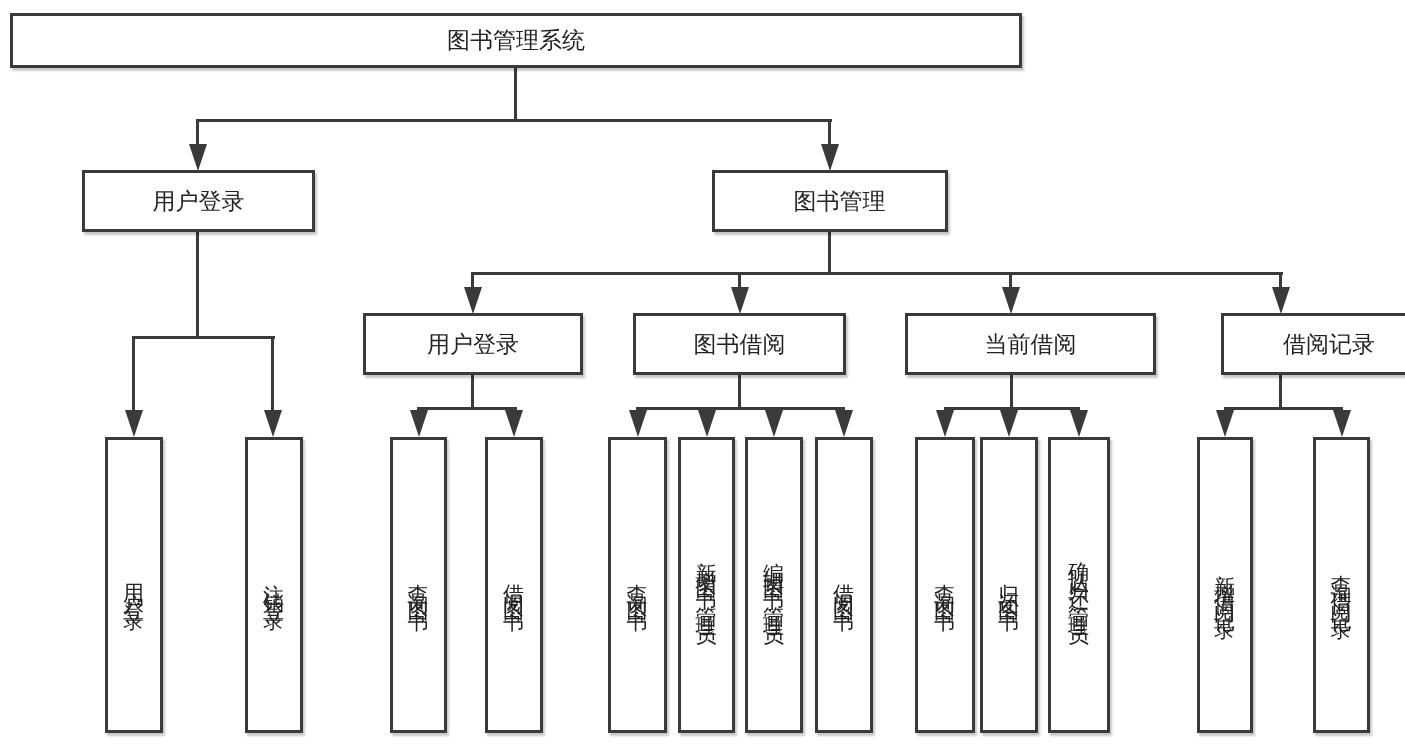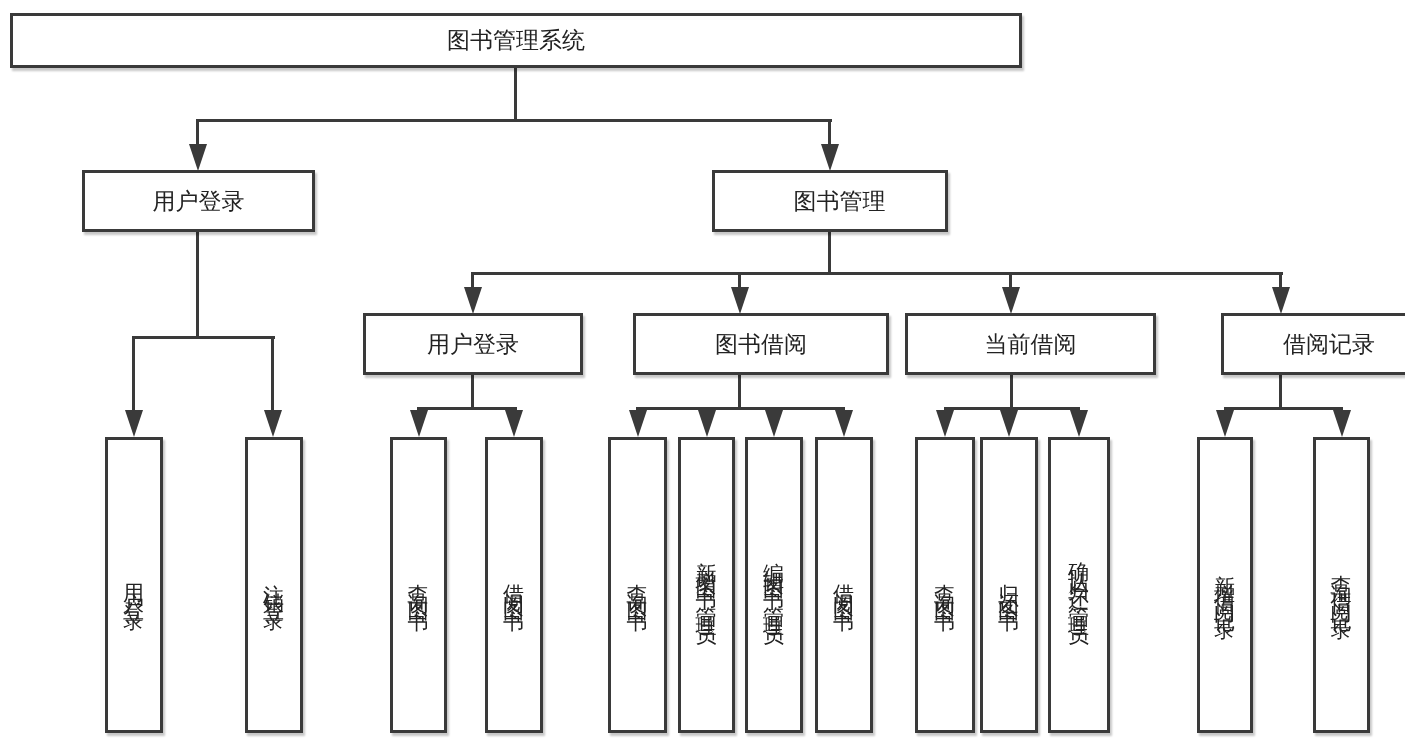--- a/index.html
+++ b/index.html
@@ -105,21 +105,21 @@
   <div class="vl" style="left:738px; top:272px; height:17px;"></div>
   <div class="arrow" style="left:731px; top:287px;"></div>
   <div class="vl" style="left:1009px; top:272px; height:17px;"></div>
   <div class="arrow" style="left:1002px; top:287px;"></div>
   <div class="vl" style="left:1279px; top:272px; height:17px;"></div>
   <div class="arrow" style="left:1272px; top:287px;"></div>
 
   <div class="box" style="left:363px; top:313px; width:220px; height:62px;">
     <span>用户登录</span>
   </div>
-  <div class="box" style="left:633px; top:313px; width:256px; height:62px;font-family:Liberation Serif, serif;">
+  <div class="box" style="left:633px; top:313px; width:213px; height:62px;font-family:Liberation Serif, serif;">
     <span>图书借阅</span>
   </div>
   <div class="box" style="left:905px; top:313px; width:251px; height:62px;">
     <span>当前借阅</span>
   </div>
   <div class="box" style="left:1174px; top:313px; width:216px; height:62px;margin-left:47px;">
     <span>借阅记录</span>
   </div>
 
   <div class="vl" style="left:471px; top:375px; height:35px;"></div>

